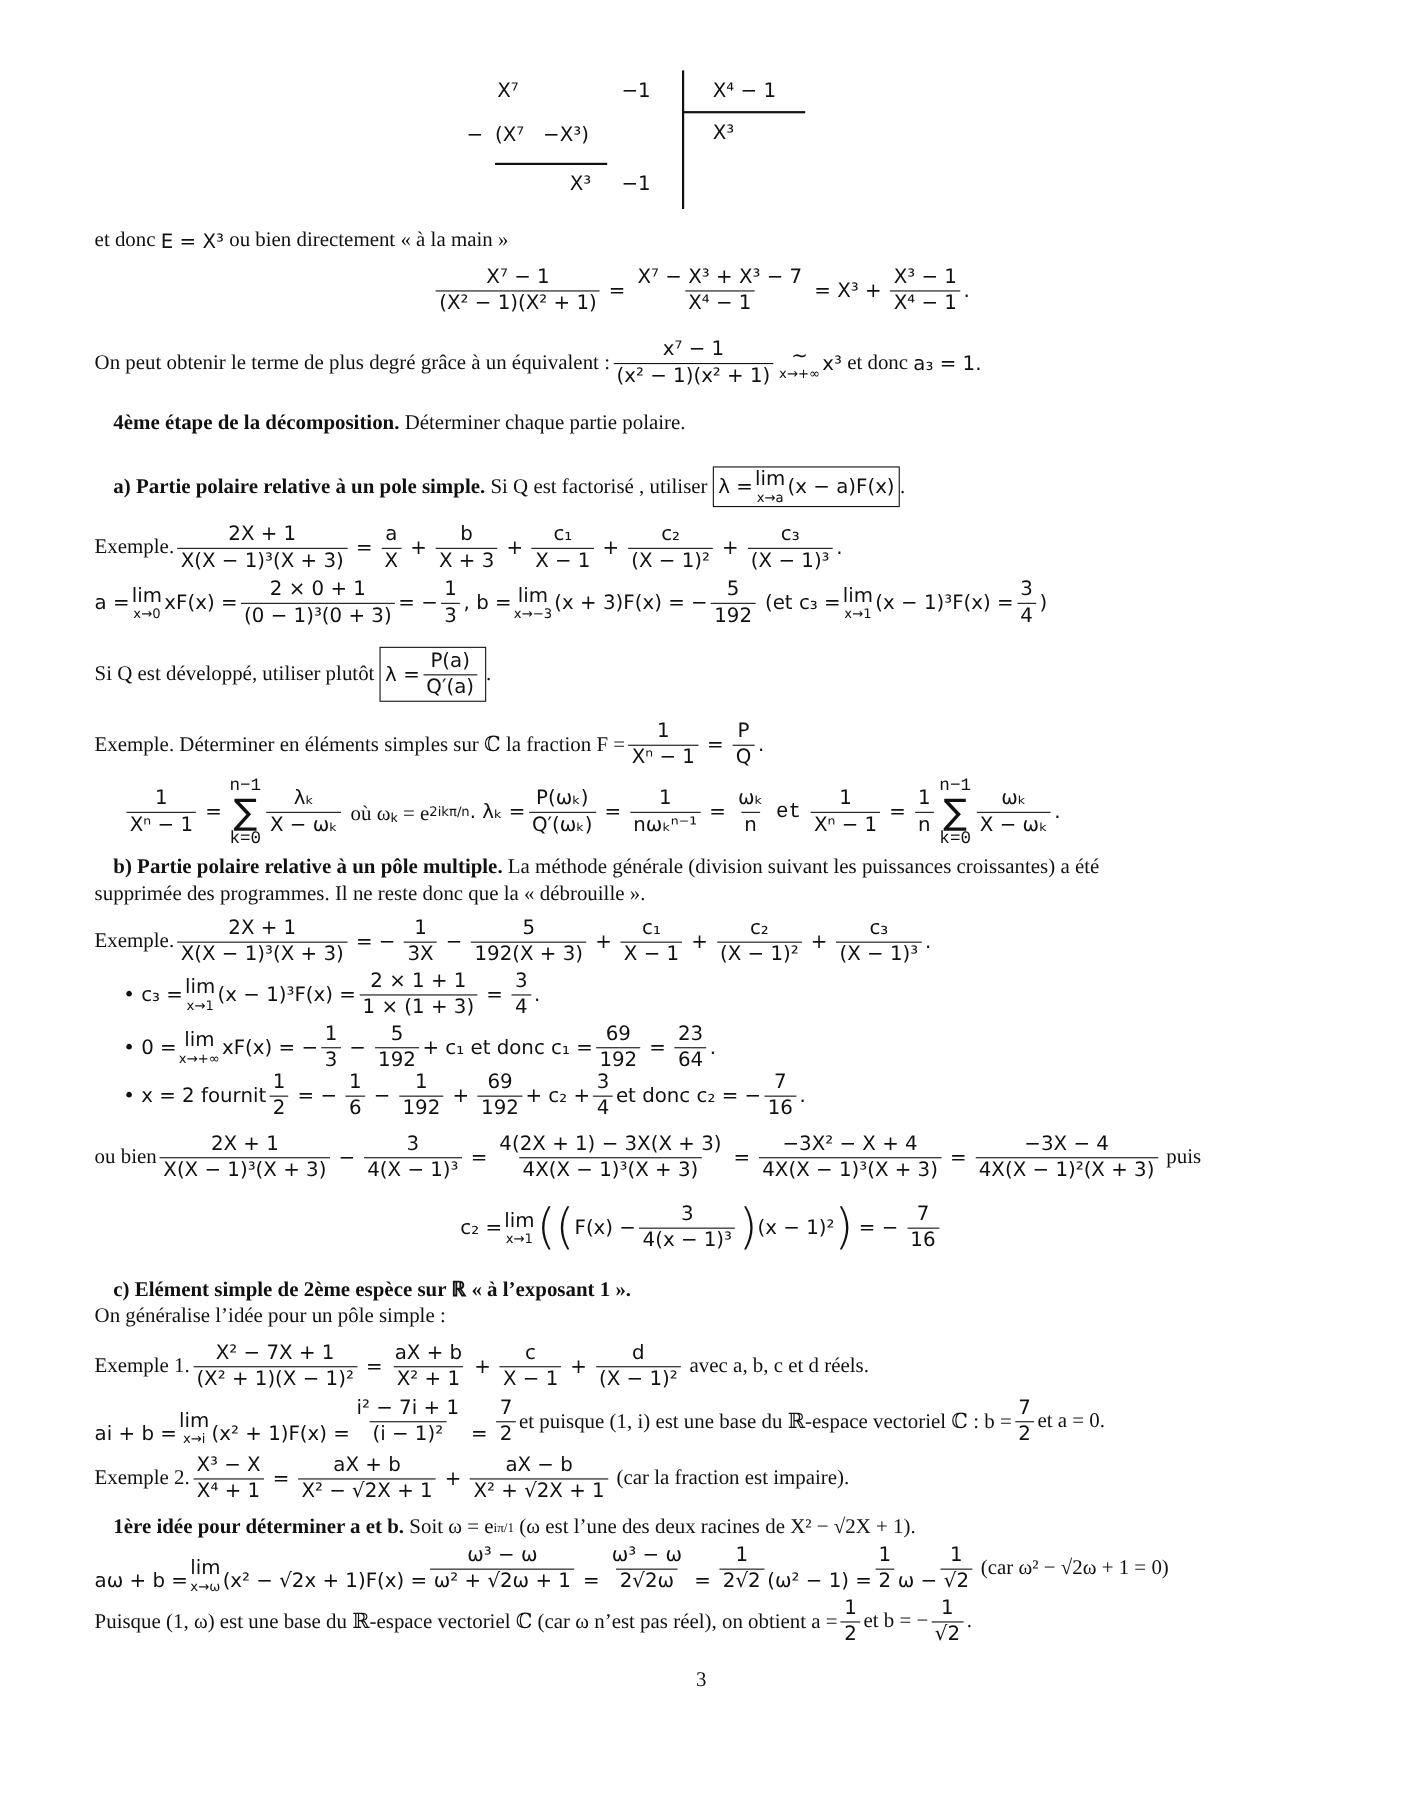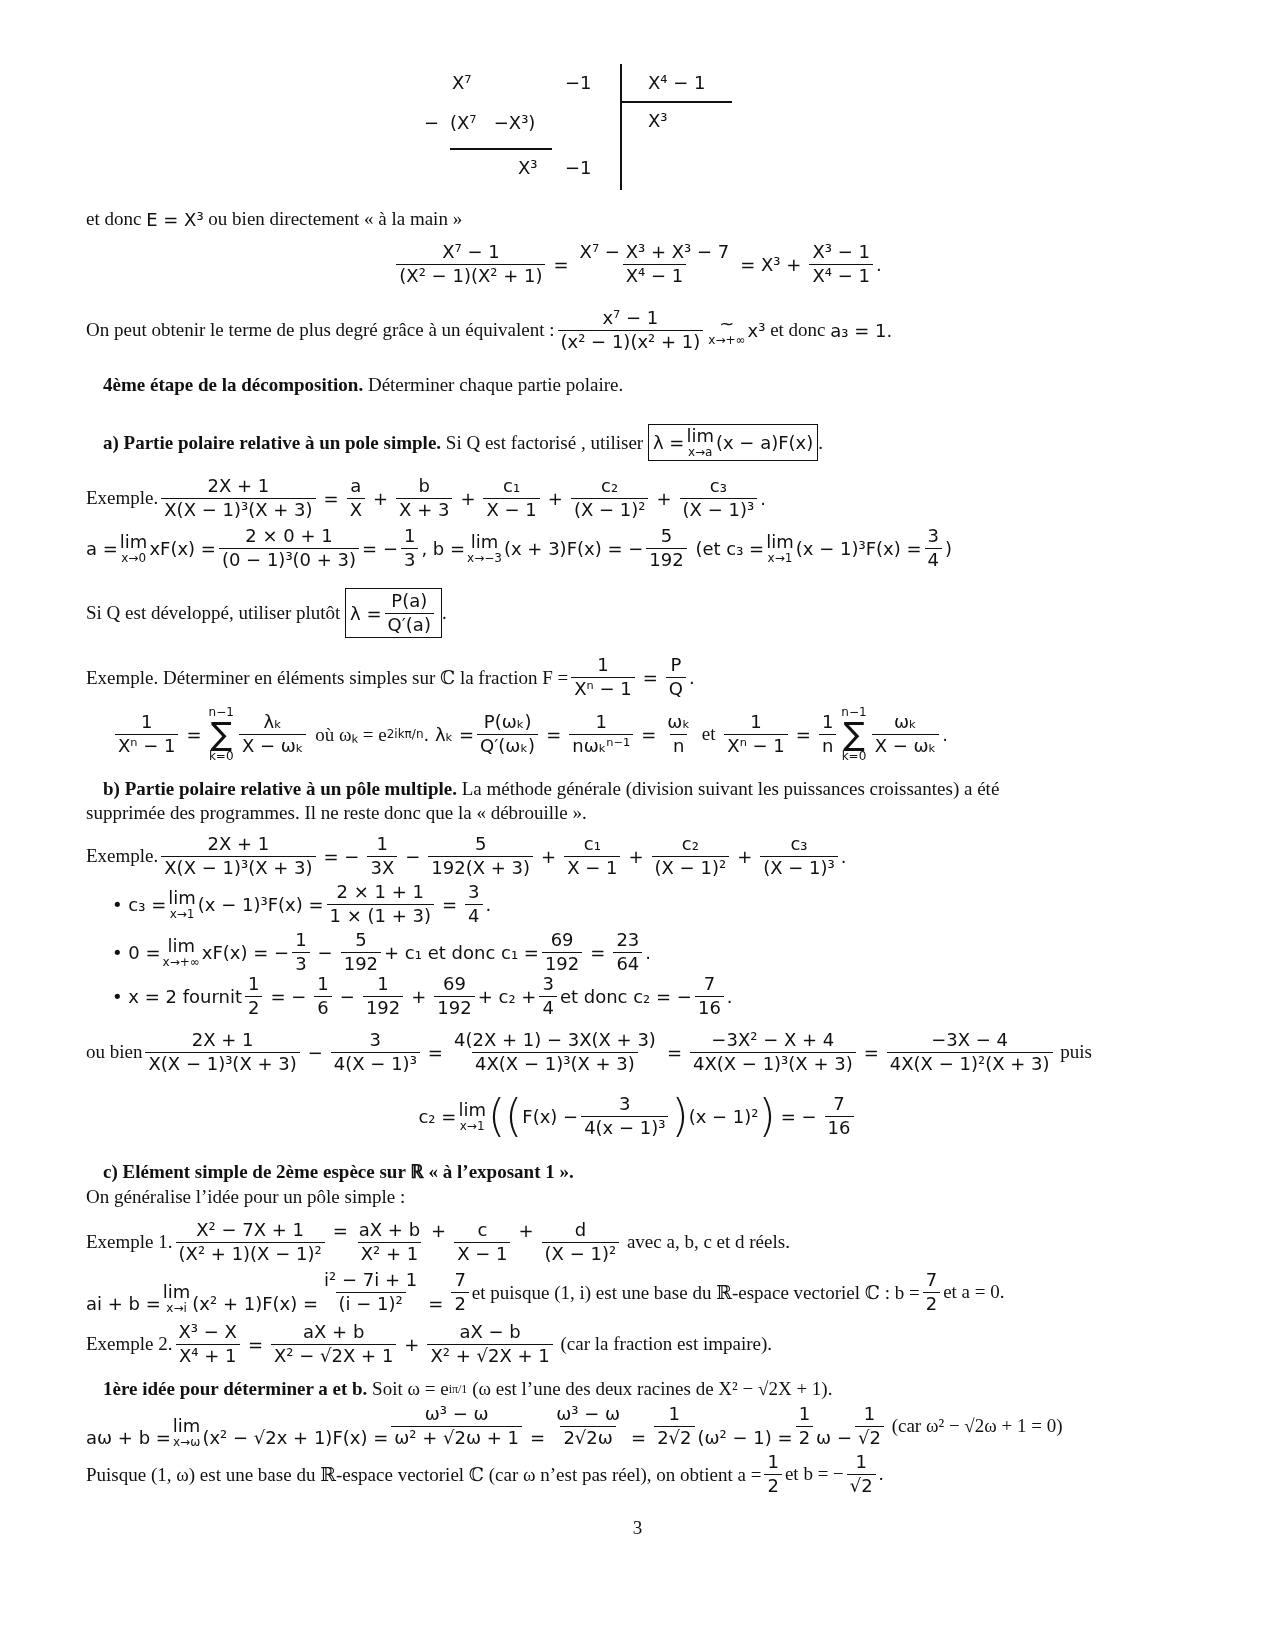--- a/index.html
+++ b/index.html
@@ -8,21 +8,21 @@
   .line { position:absolute; left:86px; white-space:nowrap; display:flex; align-items:center; }
   .center { left:0; width:1275px; justify-content:center; }
   .m { font-family:"DejaVu Sans", "Liberation Sans", sans-serif; font-size:18px; }
   .frac { display:inline-flex; flex-direction:column; align-items:center; vertical-align:middle; margin:0 3px; }
   .frac .num { padding:0 3px 1px; line-height:1.15; }
   .frac .den { padding:1px 3px 0; border-top:1.6px solid #111; line-height:1.15; }
   .lim { display:inline-flex; flex-direction:column; align-items:center; vertical-align:middle; margin:0 2px; line-height:1; }
   .lim .sub { font-size:12px; margin-top:1px; }
   .sum { display:inline-flex; flex-direction:column; align-items:center; vertical-align:middle; margin:0 2px; line-height:1; }
   .sum .sig { font-size:32px; }
-  .sum .sub, .sum .sup { font-size:12px; }
+  .sum .sub, .sum .sup { font-size:16px;font-family:Liberation Mono, monospace; }
   sup, sub { font-size:12px; }
   .boxed { border:1.6px solid #111; padding:2px 4px; display:inline-flex; align-items:center; }
   b { font-weight:bold;margin-left:17px; }
   .op { margin:0 5px; }
   .bp { font-size:44px; font-weight:200; line-height:1; }
   .pagenum { position:absolute; top:1517px; left:0; width:1275px; text-align:center; font-size:19px; }
   
   .div-table { position:absolute; top:62px; left:420px; width:330px; height:130px; font-family:"DejaVu Sans", sans-serif; font-size:18px; }
   .div-table span { position:absolute; }
   .vbar { position:absolute; left:200px; top:2px; width:2px; height:126px; background:#111; }
@@ -214,21 +214,21 @@
       <span class="den">Q′(ωₖ)</span>
     </span><span class="op">=</span>
   <span class="frac">
       <span class="num">1</span>
       <span class="den">nωₖⁿ⁻¹</span>
     </span><span class="op">=</span>
   <span class="frac">
       <span class="num">ωₖ</span>
       <span class="den">n</span>
     </span>
-  &nbsp;<span style="font-family:Liberation Serif, serif;font-size:19px">et</span>&nbsp;
+  &nbsp;<span style="font-family:Liberation Mono, monospace;font-size:19px">et</span>&nbsp;
   <span class="frac">
       <span class="num">1</span>
       <span class="den">Xⁿ − 1</span>
     </span><span class="op">=</span>
   <span class="frac">
       <span class="num">1</span>
       <span class="den">n</span>
     </span>
   <span class="sum">
       <span class="sup">n−1</span>
@@ -405,21 +405,21 @@
 
 <div class="line" style="top:1158px">
     <b>c) Elément simple de 2ème espèce sur ℝ « à l’exposant 1 ».</b>
   </div>
 <div class="line" style="top:1186px">
     <span>On généralise l’idée pour un pôle simple :</span>
   </div>
 
 <div class="line" style="top:1220px">
   <span>Exemple 1.</span>
-  <span class="m" style="display:flex;align-items:flex-start">
+  <span class="m" style="display:flex;align-items:center">
     <span class="frac">
         <span class="num">X² − 7X + 1</span>
         <span class="den">(X² + 1)(X − 1)²</span>
       </span>
       <span class="op">=</span>
     <span class="frac">
         <span class="num">aX + b</span>
         <span class="den">X² + 1</span>
       </span>
       <span class="op">+</span>

